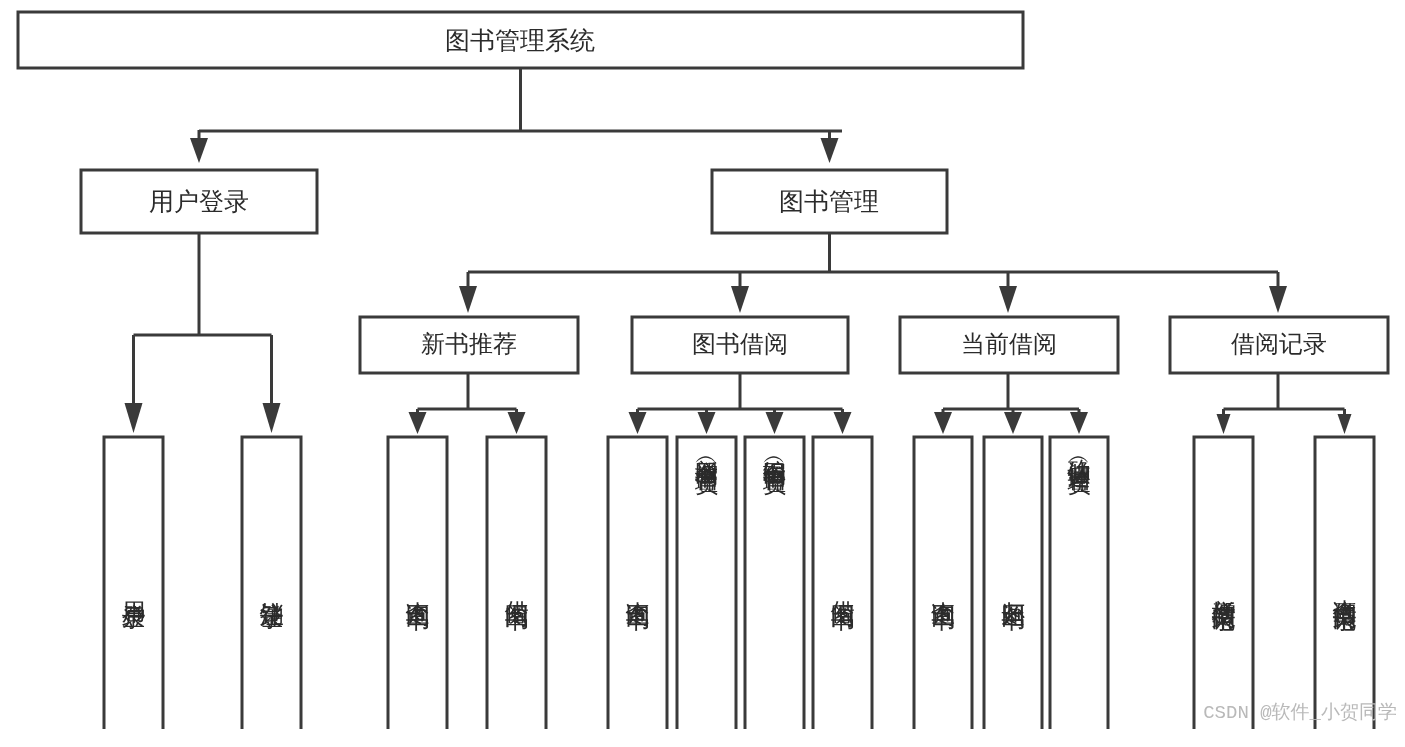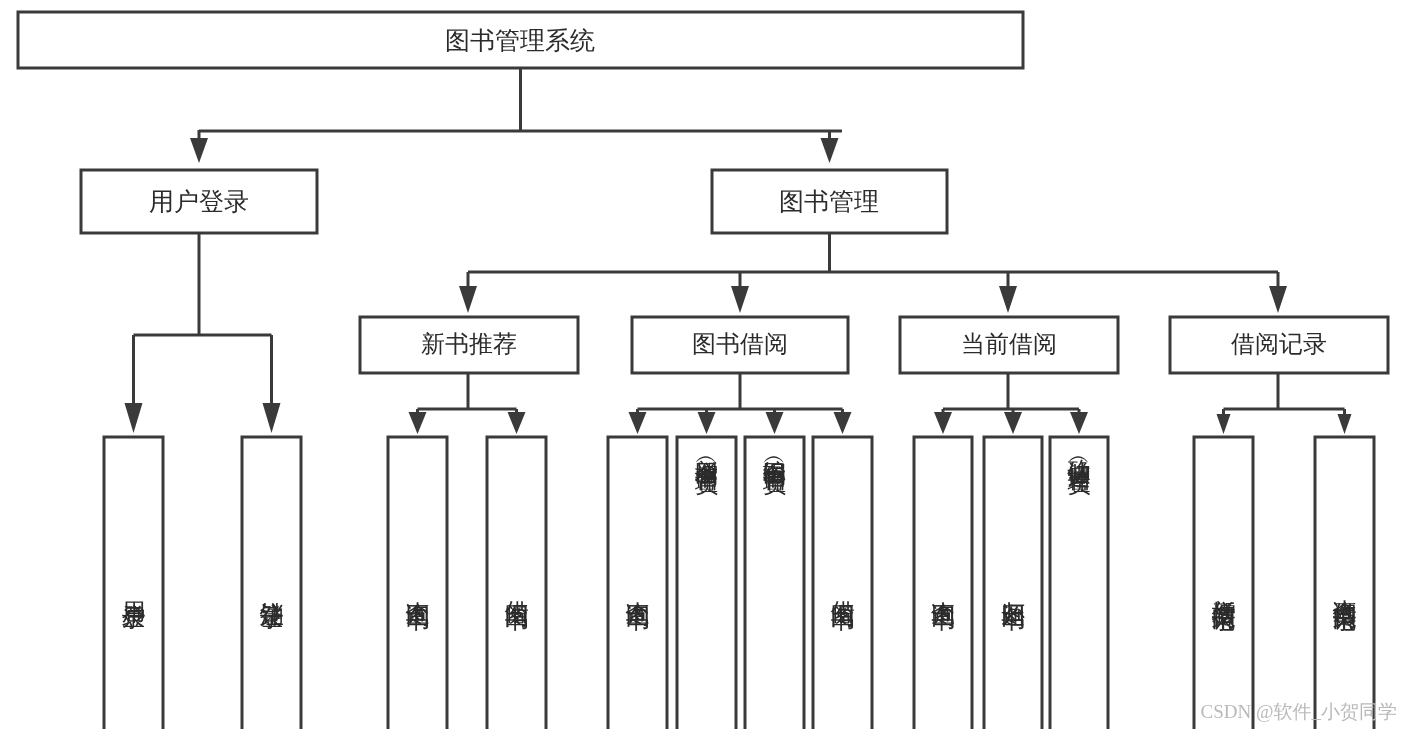--- a/index.html
+++ b/index.html
@@ -64,21 +64,21 @@
     color: #2b2b2b;
     letter-spacing: 2px;
     white-space: nowrap;
     text-align: center;
   }
   .leaf-text.small { font-size: 23px; }
   .watermark {
     position: absolute;
     right: 8px;
     bottom: 4px;
-    font-family: Liberation Serif, serif;
+    font-family: Liberation Mono, monospace;
     font-size: 19px;
     color: #b9b9b9;
     white-space: nowrap;
     user-select: none;
   }
 </style>
 </head>
 <body>
 
 <div id="stage">

